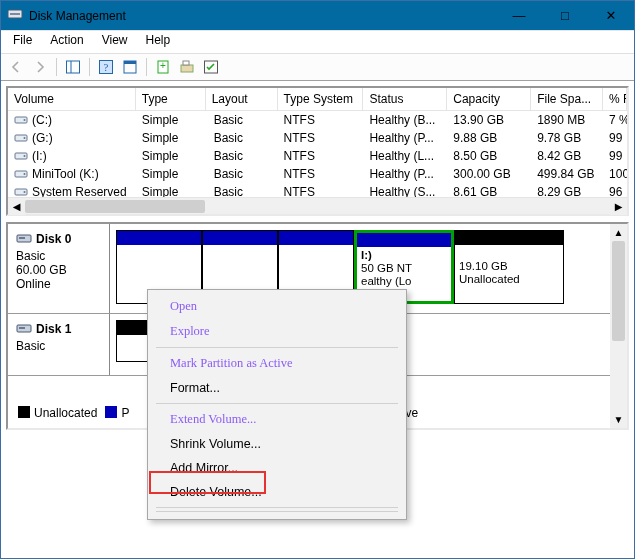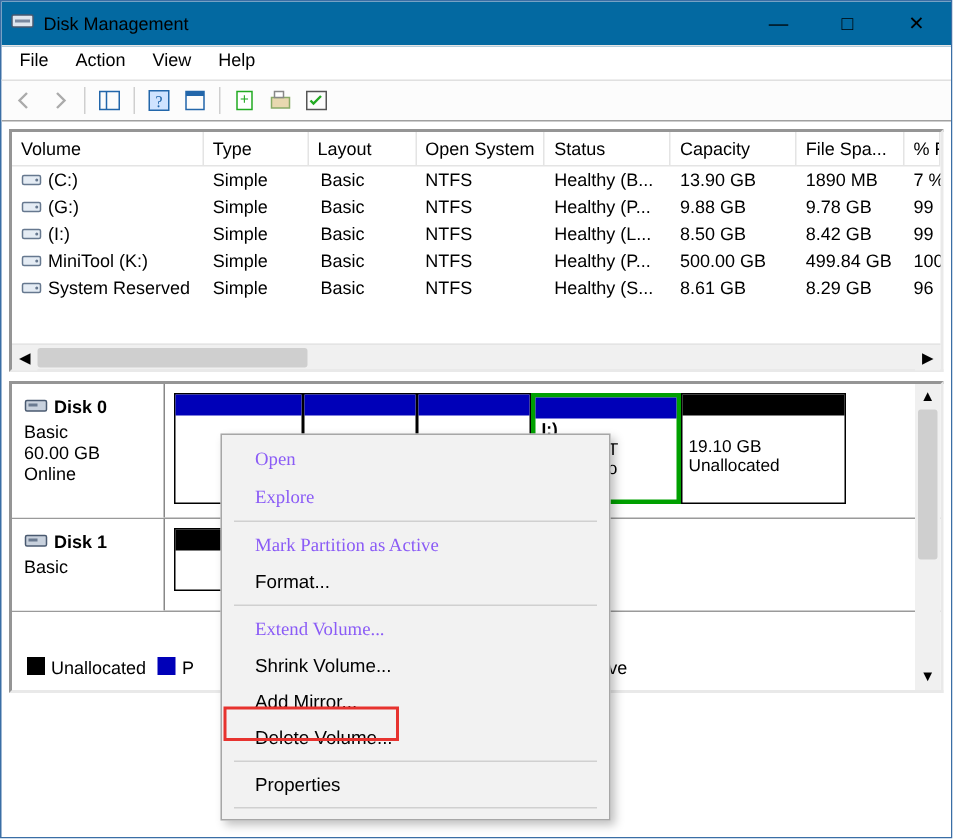--- a/index.html
+++ b/index.html
@@ -10,21 +10,21 @@
   .titlebar .title { margin-left: 6px; flex: 1; }
   .winbtn { width: 46px; height: 30px; display: flex; align-items: center; justify-content: center; font-size: 13px; }
   .menubar { height: 22px; display: flex; align-items: flex-start; padding: 0 4px; gap: 2px; }
   .menu { padding: 2px 8px; }
   .toolbar { height: 28px; border-top: 1px solid #e0e0e0; border-bottom: 1px solid #a0a0a0; display: flex; align-items: center; padding: 0 4px; gap: 2px; background: #fcfcfc; }
   .tbtn { width: 22px; height: 22px; display: flex; align-items: center; justify-content: center; border: 1px solid transparent; }
   .tbtn.sep { width: 7px; border: none; justify-content: center; }
   .tbtn.sep::before { content: ""; width: 1px; height: 18px; background: #cfcfcf; }
   .tbtn.disabled { opacity: .4; }
   .content { padding: 5px; }
-  .listpanel { border: 2px inset #e9e9e9; height: 162px; display: flex; flex-direction: column; background: #fff; }
+  .listpanel { border: 2px inset #e9e9e9; height: 130px; display: flex; flex-direction: column; background: #fff; }
   .listhead { display: flex; height: 23px; background: #fff; border-bottom: 1px solid #e4e4e4; }
   .lh { border-right: 1px solid #e4e4e4; padding: 4px 6px; font-weight: 400; white-space: nowrap; overflow: hidden; text-align: left; cursor: default; }
   .listbody { flex: 1; overflow: hidden; }
   .row { display: flex; height: 18px; align-items: center; }
   .cell { padding: 0 6px; white-space: nowrap; overflow: hidden; }
   .volico { display: inline-flex; vertical-align: -3px; margin-right: 4px; }
   .hscroll { height: 17px; border-top: 1px solid #e4e4e4; background: #f0f0f0; position: relative; }
   .hscroll .arrow { width: 17px; height: 17px; position: absolute; top: 0; display: flex; align-items: center; justify-content: center; background: #f0f0f0; font-size: 10px; }
   .hscroll .arrow.left { left: 0; } .hscroll .arrow.right { right: 0; }
   .hscroll .thumb { position: absolute; left: 17px; top: 2px; height: 13px; width: 180px; background: #cfcfcf; border-radius: 2px; }
@@ -132,21 +132,21 @@
         </svg>
       </div>
   </div>
 
   <div class="content">
     <div class="listpanel">
       <div class="listhead">
         <div class="lh c0">Volume</div>
         <div class="lh c2">Type</div>
         <div class="lh c1">Layout</div>
-        <div class="lh c3">Open System</div>
+        <div class="lh c3">Type System</div>
         <div class="lh c4">Status</div>
         <div class="lh c5">Capacity</div>
         <div class="lh c6">File Spa...</div>
         <div class="lh c7">% F</div>
       </div>
       <div class="listbody" id="listbody">
           <div class="row">
             <div class="cell c0"><span class="volico">
                 <svg width="14" height="14" viewBox="0 0 14 14">
                   <rect x="1" y="4" width="12" height="6" rx="1" fill="#e5ecf4" stroke="#66788f"></rect>
@@ -195,21 +195,21 @@
             <div class="cell c0"><span class="volico">
                 <svg width="14" height="14" viewBox="0 0 14 14">
                   <rect x="1" y="4" width="12" height="6" rx="1" fill="#e5ecf4" stroke="#66788f"></rect>
                   <circle cx="10.5" cy="7" r="1" fill="#66788f"></circle>
                 </svg>
               </span><span>MiniTool (K:)</span></div>
             <div class="cell c1">Simple</div>
             <div class="cell c2">Basic</div>
             <div class="cell c3">NTFS</div>
             <div class="cell c4">Healthy (P...</div>
-            <div class="cell c5">500.00 GB</div>
+            <div class="cell c5">300.00 GB</div>
             <div class="cell c6">499.84 GB</div>
             <div class="cell c7">100</div>
           </div>
           <div class="row">
             <div class="cell c0"><span class="volico">
                 <svg width="14" height="14" viewBox="0 0 14 14">
                   <rect x="1" y="4" width="12" height="6" rx="1" fill="#e5ecf4" stroke="#66788f"></rect>
                   <circle cx="10.5" cy="7" r="1" fill="#66788f"></circle>
                 </svg>
               </span><span>System Reserved</span></div>
@@ -287,17 +287,16 @@
       <div class="mi disabled">Explore</div>
       <div class="msep"></div>
       <div class="mi disabled">Mark Partition as Active</div>
       <div class="mi">Format...</div>
       <div class="msep"></div>
       <div class="mi disabled">Extend Volume...</div>
       <div class="mi">Shrink Volume...</div>
       <div class="mi">Add Mirror...</div>
       <div class="mi">Delete Volume...</div>
       <div class="msep"></div>
-      <div class="mi">Properties</div>
       <div class="msep"></div>
     </div>
   <div class="highlight-red"></div>
 </div>
 
 </body></html>

